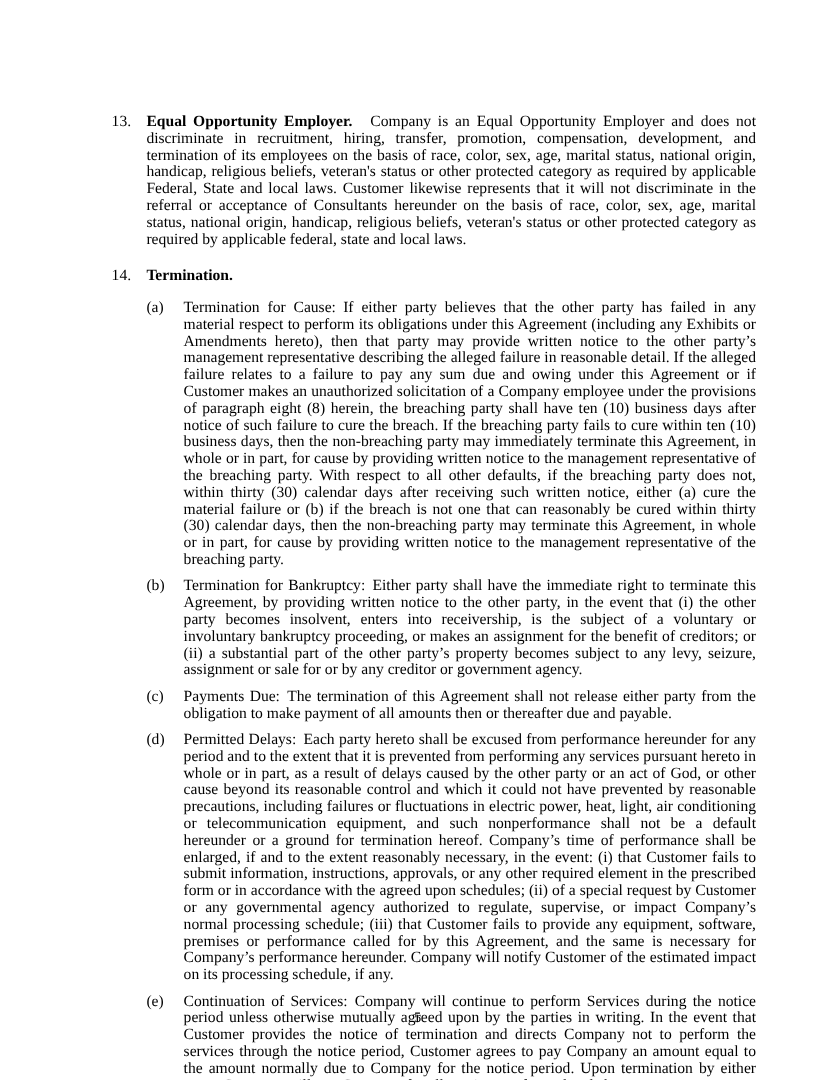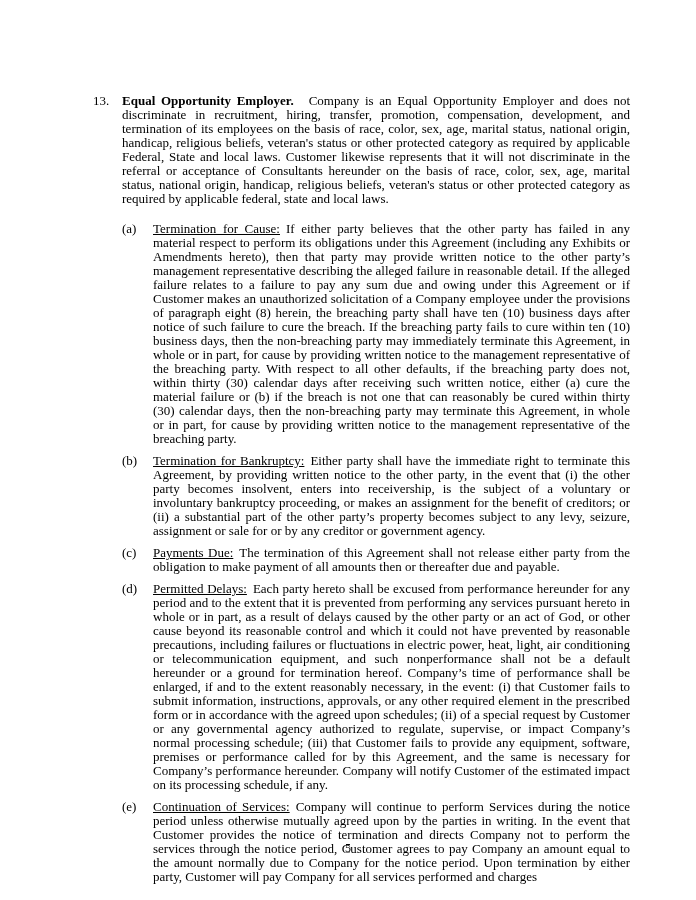--- a/index.html
+++ b/index.html
@@ -64,21 +64,20 @@
   }
   .sub-label {
     flex: 0 0 31px;
     width: 31px;
   }
   .sub-content {
     flex: 1 1 auto;
     text-align: justify;
   }
   .sub-title {
-    text-decoration: underline;
     margin-right: 6px;
   }
   .page-number {
     position: absolute;
     top: 841px;
     left: 0;
     width: 696px;
     text-align: center;
     font-size: 12px;
     line-height: 14px;
@@ -90,20 +89,26 @@
 <div class="page">
   <div class="content-area">
 
     <div class="section sec-13">
       <div class="section-num">13.</div>
       <div class="section-content">
         <span class="section-heading">Equal Opportunity Employer.</span><span class="heading-gap"></span><span>Company is an Equal Opportunity Employer and does not discriminate in recruitment, hiring, transfer, promotion, compensation, development, and termination of its employees on the basis of race, color, sex, age, marital status, national origin, handicap, religious beliefs, veteran's status or other protected category as required by applicable Federal, State and local laws. Customer likewise represents that it will not discriminate in the referral or acceptance of Consultants hereunder on the basis of race, color, sex, age, marital status, national origin, handicap, religious beliefs, veteran's status or other protected category as required by applicable federal, state and local laws.</span>
       </div>
     </div>
 
+    <div class="section sec-14-heading-row">
+      <div class="section-num">14.</div>
+      <div class="section-content">
+        <span class="section-heading">Termination.</span>
+      </div>
+    </div>
 
     <div class="subsections">
 
       <div class="subsection">
         <div class="sub-label">(a)</div>
         <div class="sub-content">
           <span class="sub-title">Termination for Cause:</span><span>If either party believes that the other party has failed in any material respect to perform its obligations under this Agreement (including any Exhibits or Amendments hereto), then that party may provide written notice to the other party’s management representative describing the alleged failure in reasonable detail.  If the alleged failure relates to a failure to pay any sum due and owing under this Agreement or if Customer makes an unauthorized solicitation of a Company employee under the provisions of paragraph eight (8) herein, the breaching party shall have ten (10) business days after notice of such failure to cure the breach.  If the breaching party fails to cure within ten (10) business days,  then the non-breaching party may immediately terminate this Agreement, in whole or in part, for cause by providing written notice to the management representative of the breaching party.  With respect to all other defaults, if the breaching party does not, within thirty (30) calendar days after receiving such written notice, either (a) cure the material failure or (b) if the breach is not one that can reasonably be cured within thirty (30) calendar days, then the non-breaching party may terminate this Agreement, in whole or in part, for cause by providing written notice to the management representative of the breaching party.</span>
         </div>
       </div>
 

